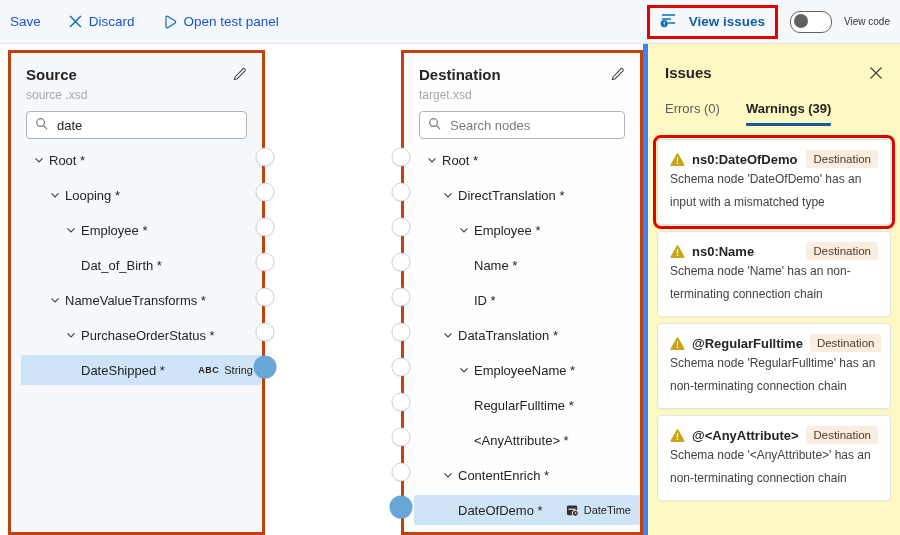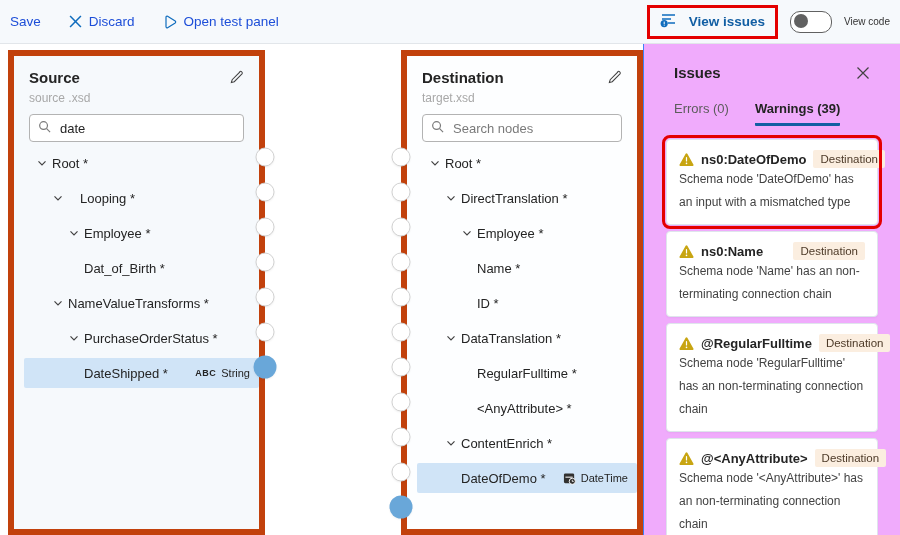--- a/index.html
+++ b/index.html
@@ -12,21 +12,21 @@
   .tb-item{display:flex;align-items:center;gap:7px;font-size:13.5px;color:#1d4ed8;cursor:pointer;margin-right:28px;}
   .tb-item svg{display:block}
   .tb-right{margin-left:auto;display:flex;align-items:center;gap:12px;}
   .red-box{border:3px solid #e40000;display:flex;align-items:center;gap:12px;padding:4px 10px;cursor:pointer;}
   .view-issues-label{font-size:13.5px;color:#115ea3;font-weight:600;}
   .toggle{width:40px;height:20px;border:1px solid #616161;border-radius:10px;background:#fff;position:relative;cursor:pointer;}
   .toggle .knob{position:absolute;left:3px;top:2.5px;width:14px;height:14px;border-radius:50%;background:#616161;}
   .view-code-label{font-size:10px;color:#333;}
 
   
-  .panel{position:absolute;top:50px;bottom:0;box-sizing:border-box;border:6px solid #c2410c;}
+  .panel{position:absolute;top:50px;bottom:0;box-sizing:border-box;border:3px solid #c2410c;}
   .panel.source{left:8px;width:257px;background:#f6f9fc;}
   .panel.dest{left:401px;width:242px;background:#fdfeff;}
   .panel-head{padding:13px 15px 0 15px;}
   .panel-title-row{display:flex;align-items:center;}
   .panel-title{font-size:15px;font-weight:700;color:#242424;}
   .pencil{margin-left:auto;cursor:pointer;display:flex;}
   .panel-sub{font-size:12px;color:#a8a8a8;margin-top:5px;}
   .searchbox{margin-top:9px;height:26px;background:#fff;border:1px solid #b3b3b3;border-radius:4px;
              display:flex;align-items:center;gap:7px;padding:0 8px;}
   .searchbox input{border:none;outline:none;flex:1;font-size:13px;font-family:inherit;color:#242424;background:transparent;}
@@ -41,22 +41,22 @@
   .badge-type .abc{font-weight:700;font-size:9px;letter-spacing:.5px;}
 
   
   #overlay{position:absolute;inset:0;pointer-events:none;}
   #linksvg{position:absolute;inset:0;}
   .dot{position:absolute;width:17px;height:17px;border-radius:50%;background:#fff;border:1px solid #d2d2d2;
        transform:translate(-50%,-50%);box-shadow:0 1px 2px rgba(0,0,0,.06);pointer-events:auto;cursor:pointer;}
   .dot.blue{width:23px;height:23px;background:#69a7d9;border:none;}
 
   
-  .issues{position:absolute;left:643px;top:44px;right:0;bottom:0;background:#f0abfc;
-          border-left:1px solid #3b82f6;box-sizing:border-box;padding:0 22px;}
+  .issues{position:absolute;left:643px;top:44px;right:0;bottom:0;background:#fef9c3;
+          border-left:5px solid #3b82f6;box-sizing:border-box;padding:0 9px;}
   .issues-head{display:flex;align-items:center;margin:20px 8px 0 8px;}
   .issues-title{font-size:15px;font-weight:700;}
   .issues-close{margin-left:auto;cursor:pointer;display:flex;}
   .tabs{display:flex;gap:26px;margin:20px 8px 0 8px;font-size:13px;}
   .tab{padding-bottom:7px;color:#5c5c5c;cursor:pointer;border-bottom:3px solid transparent;}
   .tab.active{color:#242424;font-weight:700;border-bottom:3px solid #115ea3;border-radius:1px;}
   .cards{margin-top:13px;}
   .card{background:#fff;border:1px solid #dfe5ec;border-radius:4px;padding:10px 12px;margin-bottom:6px;
         box-sizing:border-box;cursor:pointer;box-shadow:0 1px 2px rgba(0,0,0,.04);}
   .card.annotated{outline:3px solid #e40000;outline-offset:1px;}
@@ -133,21 +133,21 @@
     </div>
     <div class="tree" id="srcTree">
         <div class="tree-row" style="padding-left: 12px;">
           <span class="chev">
             <svg width="12" height="12" viewBox="0 0 12 12">
               <path d="M2.5 4.3L6 7.8l3.5-3.5" fill="none" stroke="#424242" stroke-width="1.2"></path>
             </svg>
           </span>
           <span class="lbl">Root *</span>
         </div>
-        <div class="tree-row" style="padding-left: 28px; gap: 12px;">
+        <div class="tree-row" style="padding-left: 28px;">
           <span class="chev">
             <svg width="12" height="12" viewBox="0 0 12 12">
               <path d="M2.5 4.3L6 7.8l3.5-3.5" fill="none" stroke="#424242" stroke-width="1.2"></path>
             </svg>
           </span>
           <span class="lbl">Looping *</span>
         </div>
         <div class="tree-row" style="padding-left: 44px;">
           <span class="chev">
             <svg width="12" height="12" viewBox="0 0 12 12">
@@ -237,20 +237,28 @@
         <div class="tree-row" style="padding-left: 60px;">
           <span class="lbl">ID *</span>
         </div>
         <div class="tree-row" style="padding-left: 28px;">
           <span class="chev">
             <svg width="12" height="12" viewBox="0 0 12 12">
               <path d="M2.5 4.3L6 7.8l3.5-3.5" fill="none" stroke="#424242" stroke-width="1.2"></path>
             </svg>
           </span>
           <span class="lbl">DataTranslation *</span>
+        </div>
+        <div class="tree-row" style="padding-left: 44px;">
+          <span class="chev">
+            <svg width="12" height="12" viewBox="0 0 12 12">
+              <path d="M2.5 4.3L6 7.8l3.5-3.5" fill="none" stroke="#424242" stroke-width="1.2"></path>
+            </svg>
+          </span>
+          <span class="lbl">EmployeeName *</span>
         </div>
         <div class="tree-row" style="padding-left: 60px;">
           <span class="lbl">RegularFulltime *</span>
         </div>
         <div class="tree-row" style="padding-left: 60px;">
           <span class="lbl">&lt;AnyAttribute&gt; *</span>
         </div>
         <div class="tree-row" style="padding-left: 28px;">
           <span class="chev">
             <svg width="12" height="12" viewBox="0 0 12 12">

